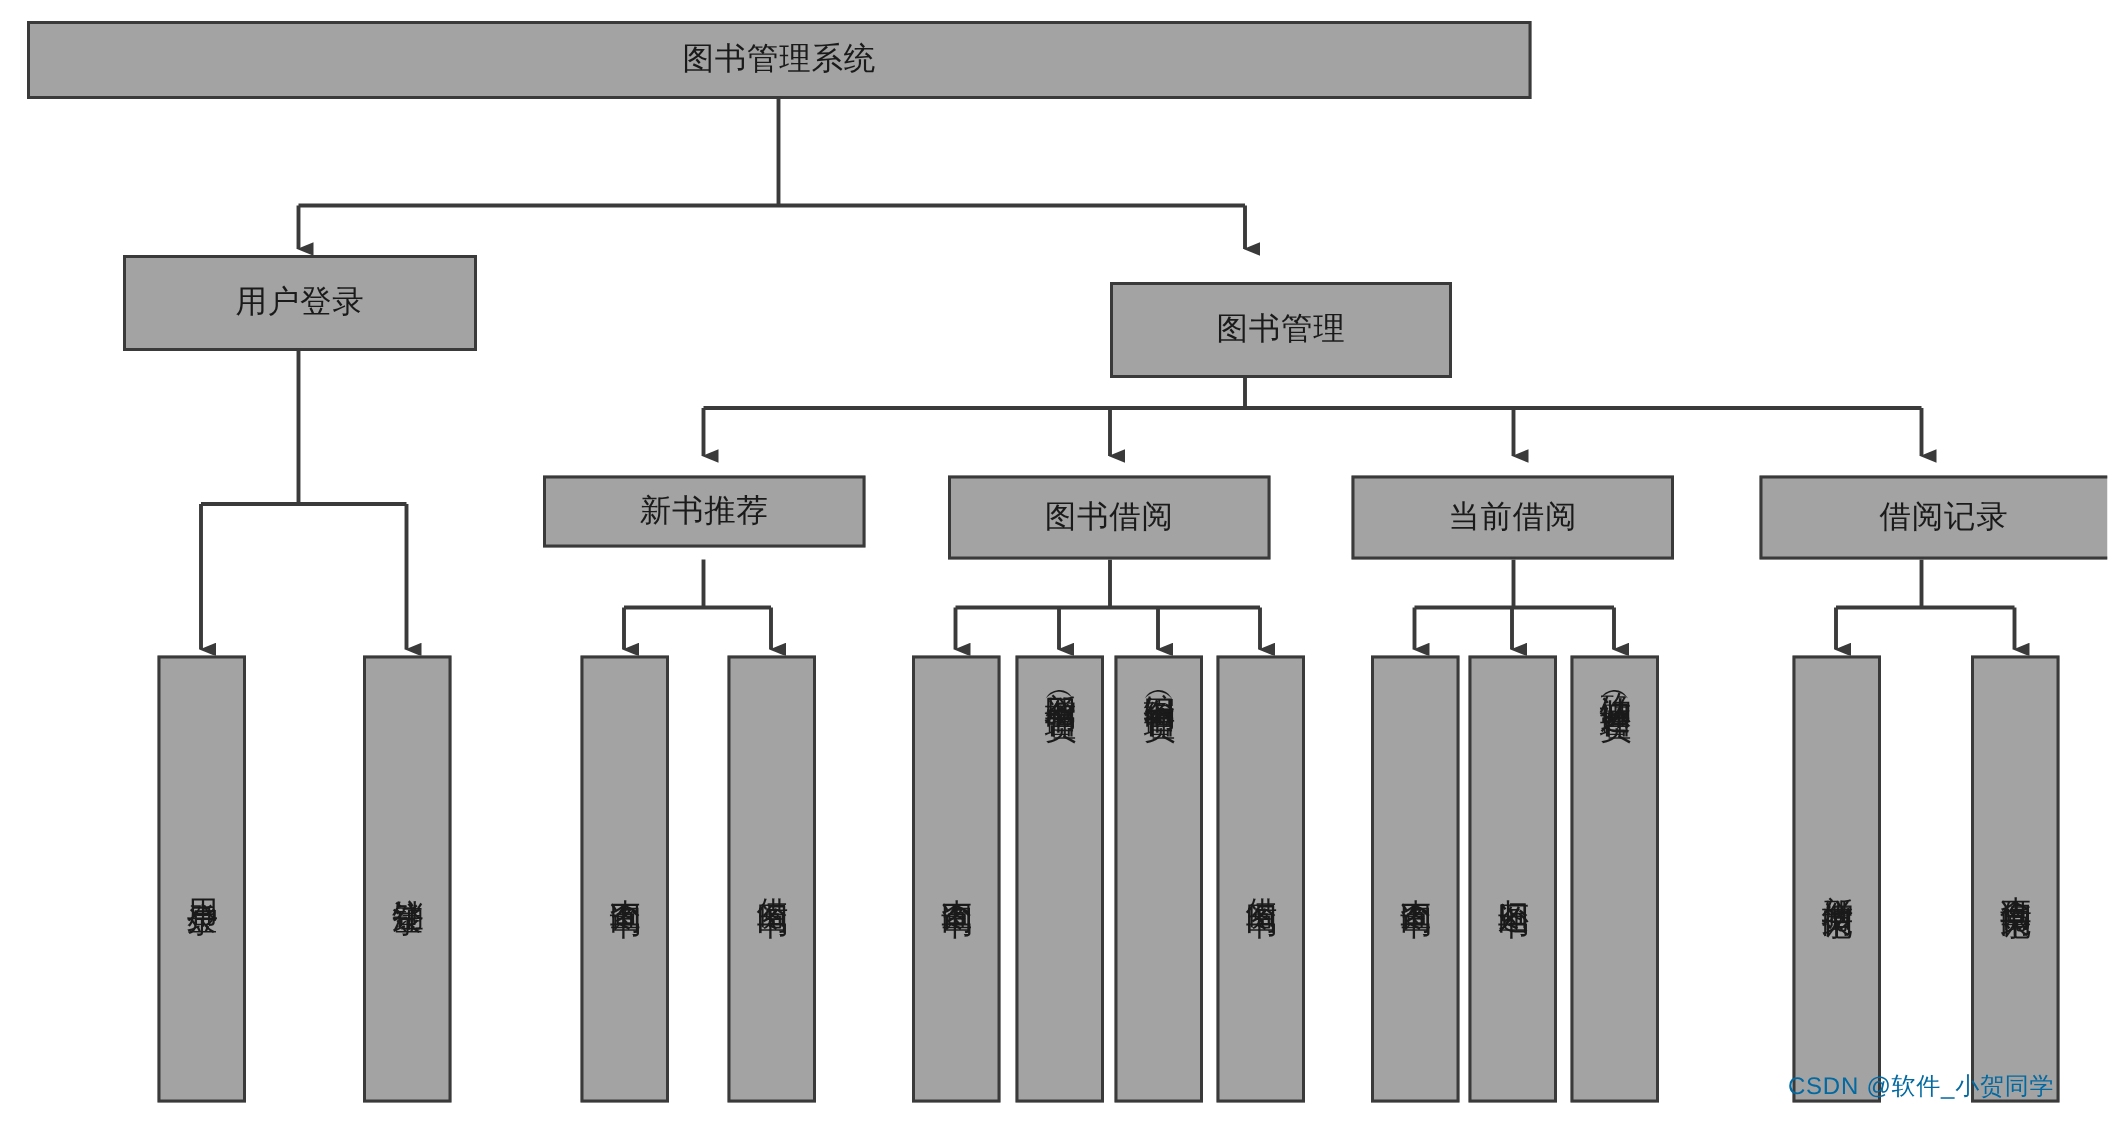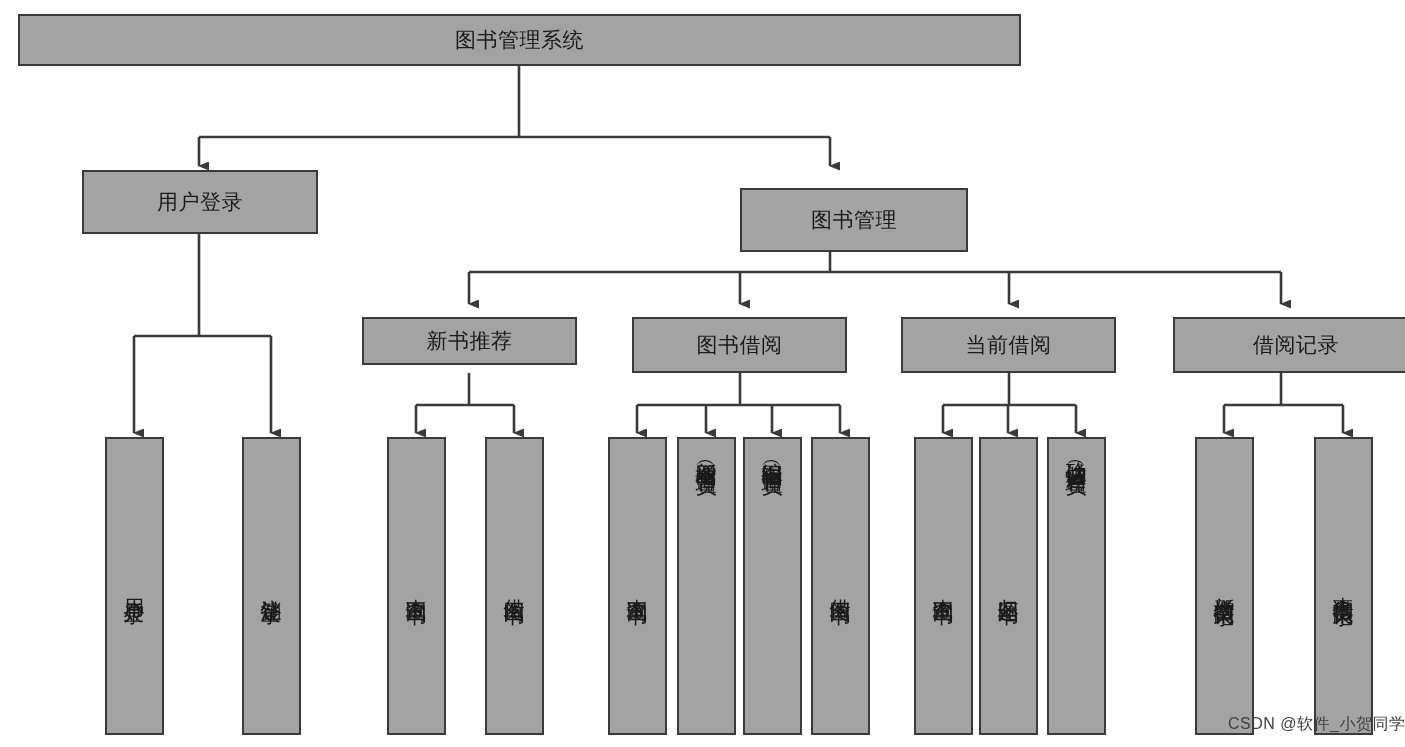--- a/index.html
+++ b/index.html
@@ -60,25 +60,24 @@
   }
   .node-v.node-center {
     align-items: center;
     padding-top: 0;
   }
   .watermark {
     position: absolute;
     left: 1192px;
     top: 714px;
     font-size: 16px;
-    color: #404040;
+    color: #0369a1;
     letter-spacing: 0.5px;
     white-space: pre;
     user-select: none;
-    margin-left: 36px;
   }
 </style>
 </head>
 <body>
 
 <div id="diagram-root">
 
   <svg id="diagram-svg" viewBox="0 0 1405 747" xmlns="http://www.w3.org/2000/svg">
     <defs>
       <marker id="arrowhead" markerWidth="10" markerHeight="11" refX="4.5" refY="10" orient="auto" markerUnits="userSpaceOnUse">

